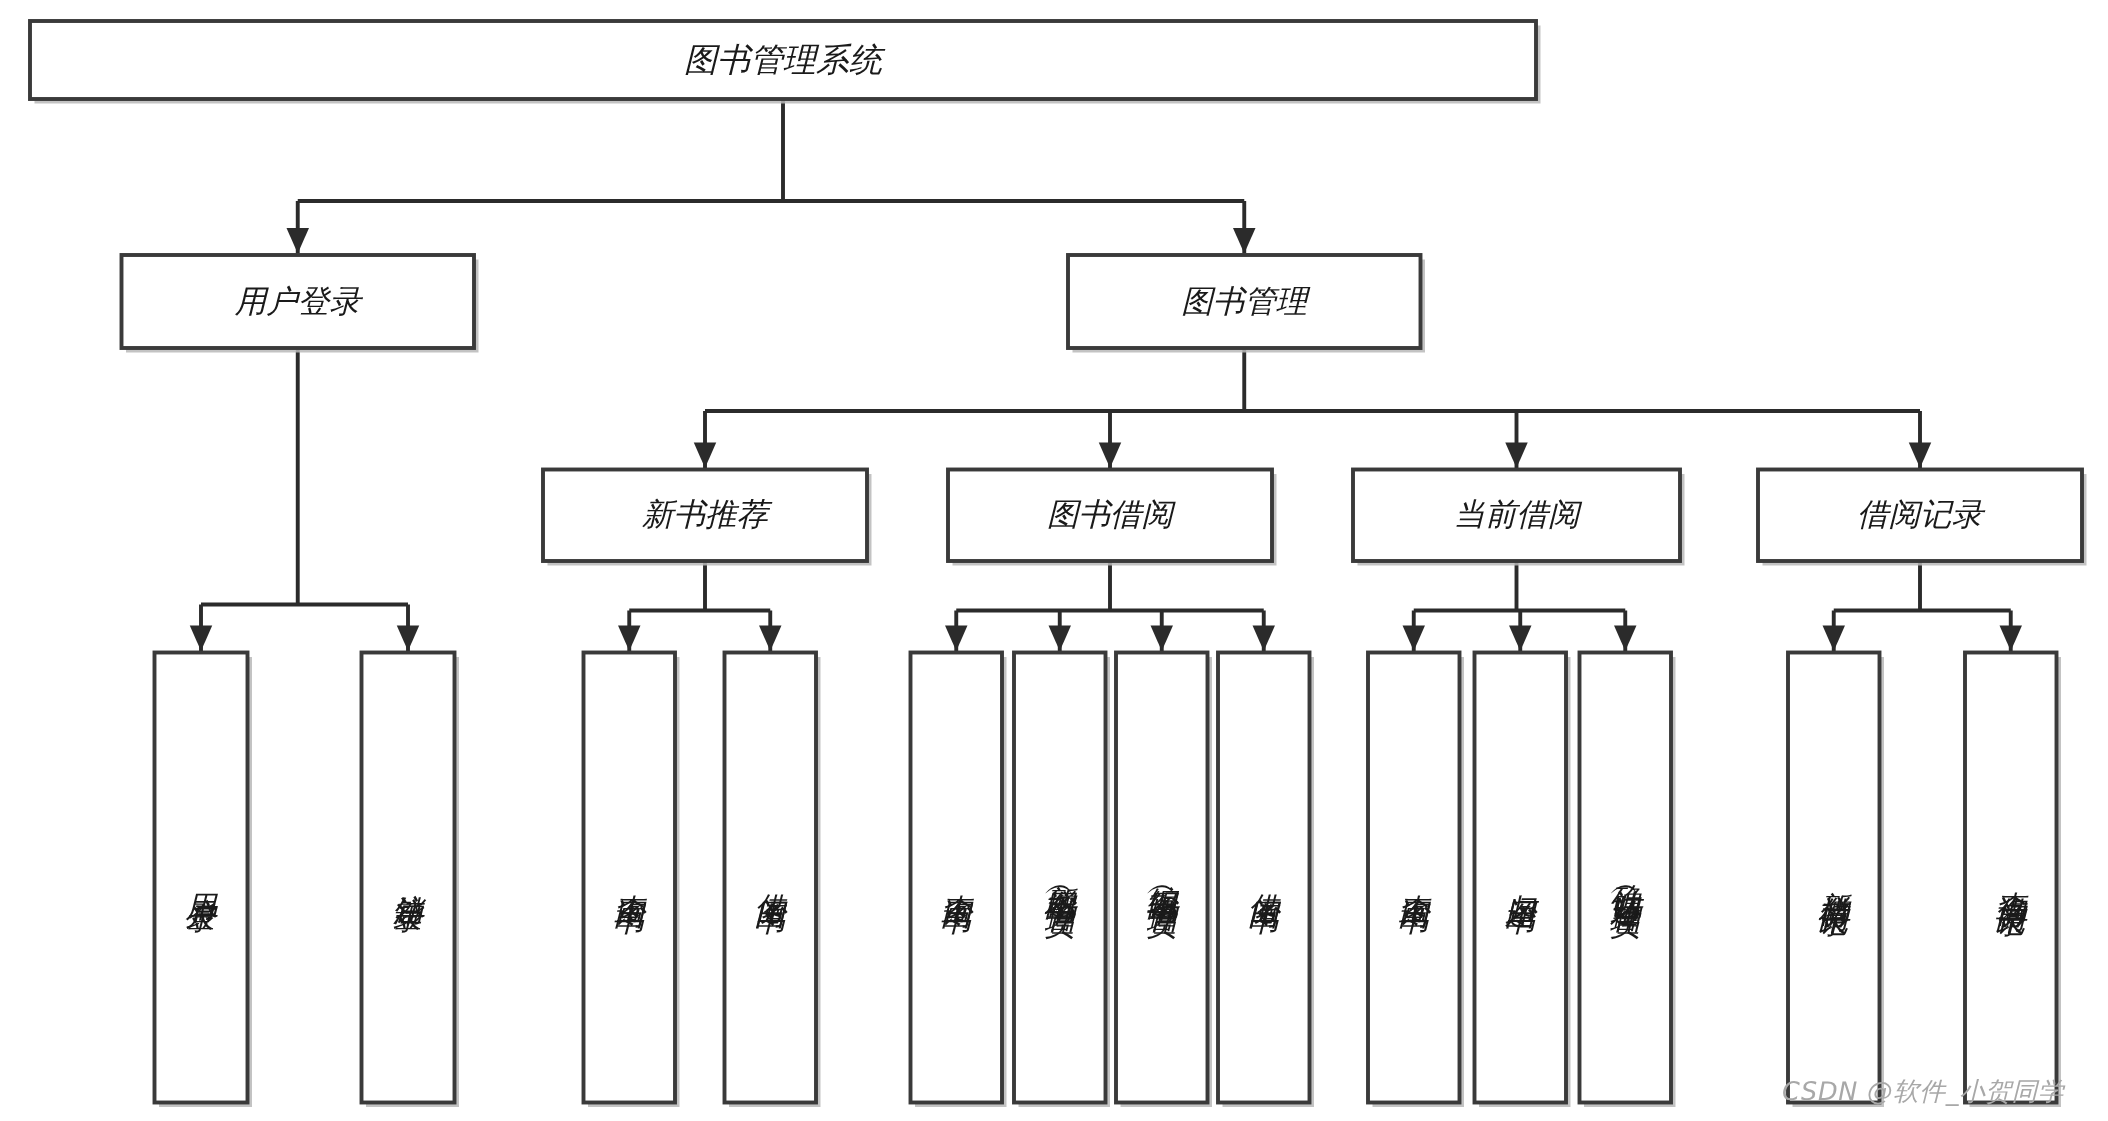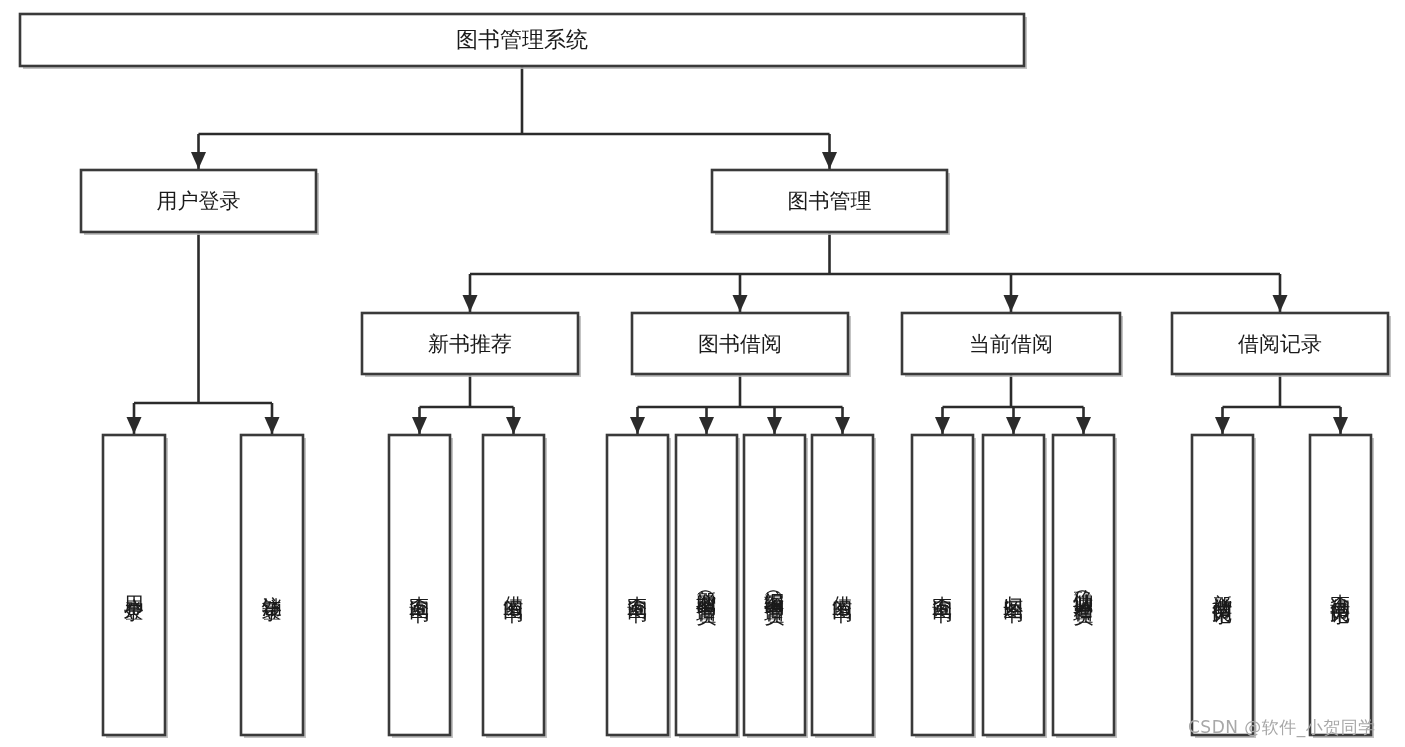--- a/index.html
+++ b/index.html
@@ -12,20 +12,21 @@
     width: 1405px;
     height: 747px;
     font-family: "DejaVu Sans", "Liberation Sans", sans-serif;
     overflow: hidden;
     position: relative;
   }
   #diagram-root {
     position: relative;
     width: 1405px;
     height: 747px;
+    font-style: italic;
   }
   svg.diagram-canvas {
     position: absolute;
     top: 0;
     left: 0;
     width: 1405px;
     height: 747px;
     display: block;
   }
   .node-box {

